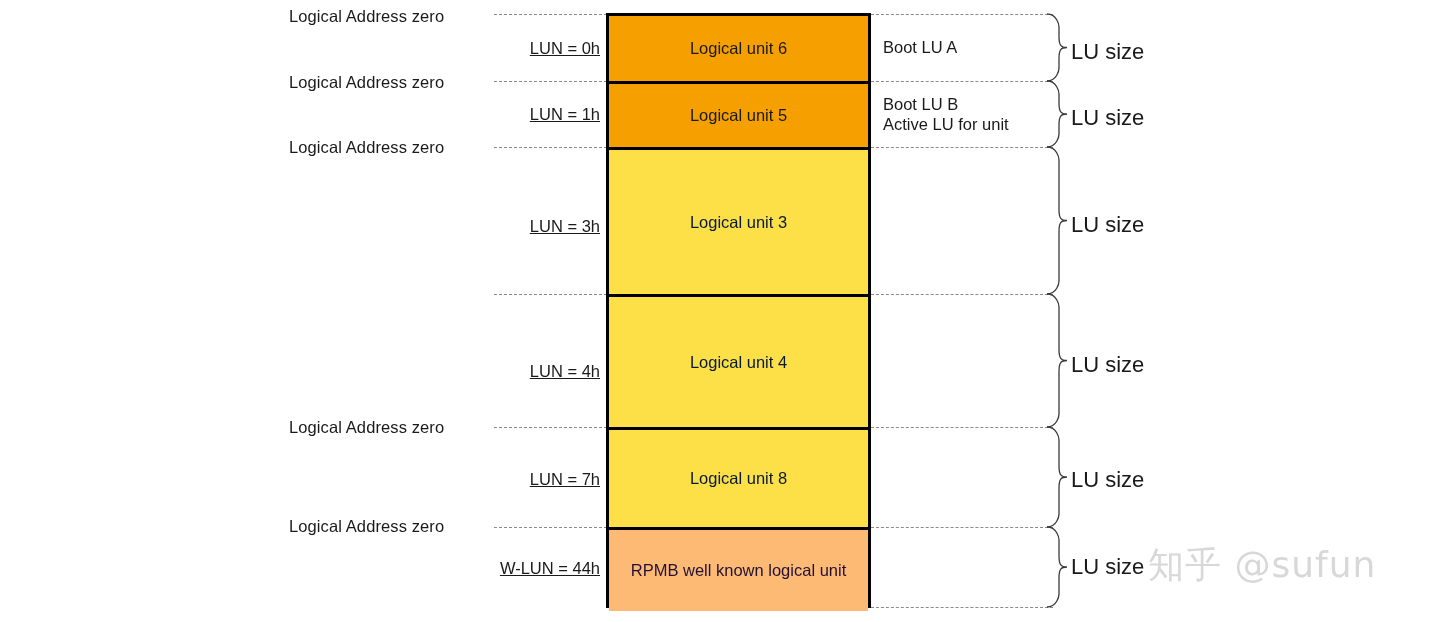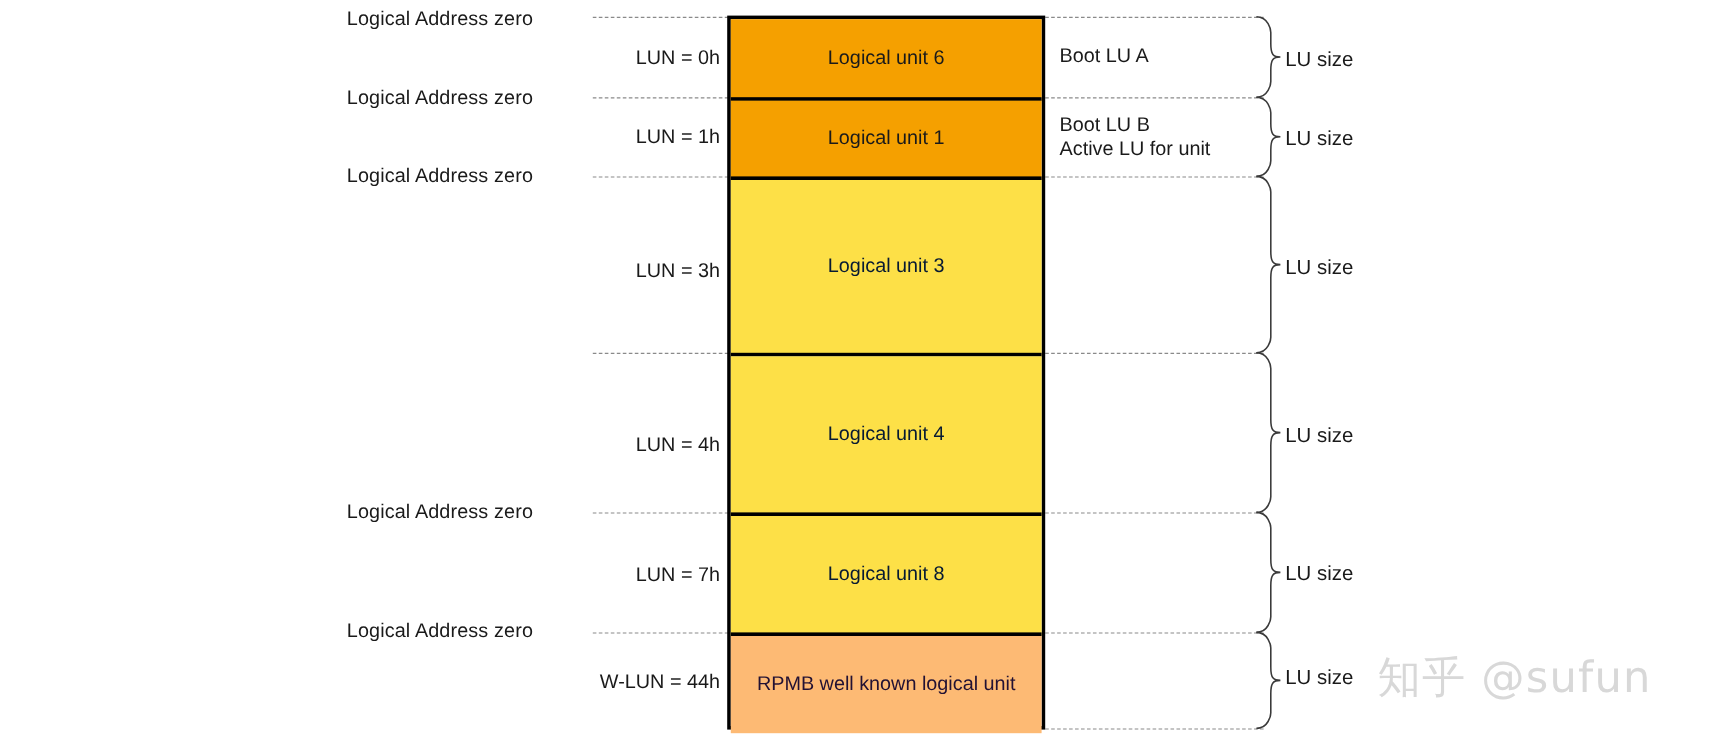--- a/index.html
+++ b/index.html
@@ -53,20 +53,21 @@
   
   .lun-label {
     position: absolute;
     right: 0;
     width: 140px;
     text-align: right;
     font-size: 16.5px;
     color: #1a1a1a;
     white-space: nowrap;
     line-height: 1;
+    text-decoration: underline;
   }
   .lun-col {
     position: absolute;
     left: 455px;
     width: 145px;
     top: 0;
     height: 622px;
   }
 
   
@@ -130,21 +131,21 @@
     top: 0;
     width: 40px;
     height: 622px;
     overflow: visible;
   }
   .brace-svg { display: block; }
 
   .lusize-label {
     position: absolute;
     left: 1071px;
-    font-size: 17px;
+    font-size: 22px;
     color: #1a1a1a;
     white-space: nowrap;
     line-height: 1;
   }
 
   
   #watermark {
     position: absolute;
     left: 1148px;
     top: 541px;
@@ -195,21 +196,21 @@
       <div class="lun-label" style="top: 363px;">LUN = 4h</div>
       <div class="lun-label" style="top: 471px;">LUN = 7h</div>
       <div class="lun-label" style="top: 560px;">W-LUN = 44h</div>
     </div>
 
   <div id="stack">
       <div class="lu-cell lu-orange sep" style="top: 0px; height: 68px;">
         <span>Logical unit 6</span>
       </div>
       <div class="lu-cell lu-orange sep" style="top: 68px; height: 66px;">
-        <span>Logical unit 1</span>
+        <span>Logical unit 5</span>
       </div>
       <div class="lu-cell lu-cyan sep" style="top: 134px; height: 147px;">
         <span>Logical unit 3</span>
       </div>
       <div class="lu-cell lu-cyan sep" style="top: 281px; height: 133px;">
         <span>Logical unit 4</span>
       </div>
       <div class="lu-cell lu-cyan sep" style="top: 414px; height: 100px;">
         <span>Logical unit 8</span>
       </div>

